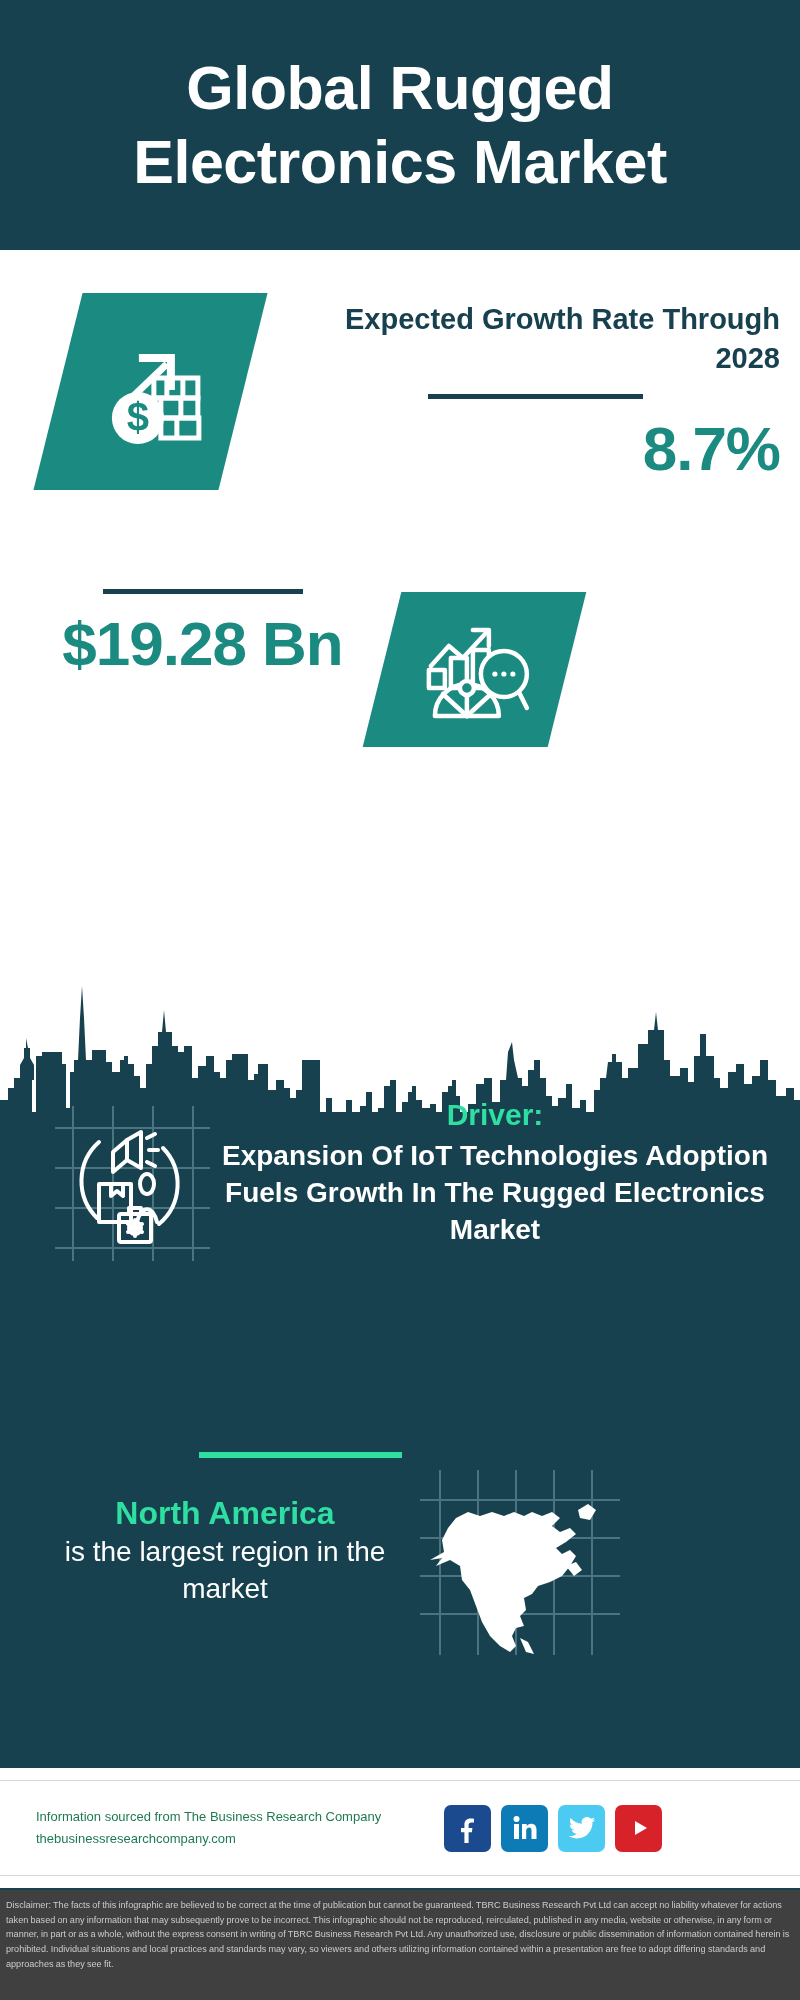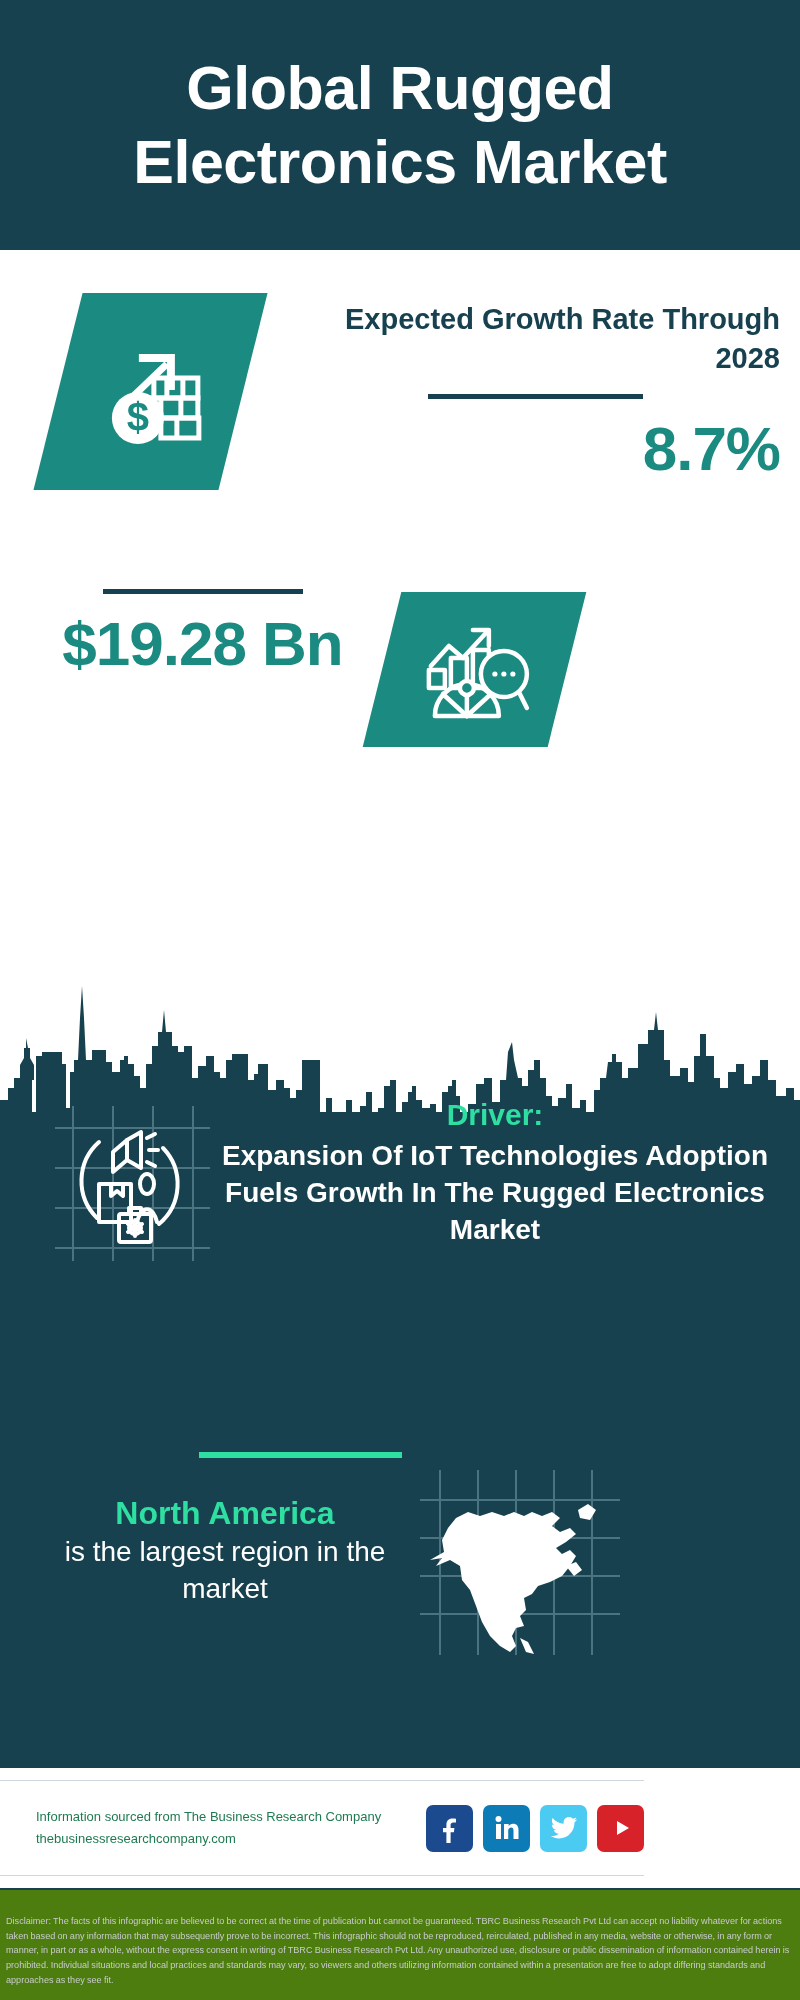--- a/index.html
+++ b/index.html
@@ -149,21 +149,21 @@
     position:absolute; left:420px; top:0px; width:200px; height:185px;
   }
 
   
   .footer {
     position:absolute; left:0; top:1765px; width:800px; height:120px;
     background:#ffffff;
     border-top:3px solid #17414f;
   }
   .footer-inner {
-    position:absolute; left:0; top:12px; width:644px; height:96px;
+    position:absolute; left:0; top:12px; width:800px; height:96px;
     border-top:1px solid #cfd8dc;
     border-bottom:1px solid #cfd8dc;
     display:flex; align-items:center;
   }
   .footer-text {
     margin-left:36px; width:400px;
     color:#1f7a52;
     font-size:13px;
     line-height:1.72;
   }
@@ -173,23 +173,23 @@
     display:flex; align-items:center; justify-content:center;
   }
   .s-fb { background:#1b4a8f; }
   .s-li { background:#0d7bb5; }
   .s-tw { background:#4ccbf2; }
   .s-yt { background:#d8222a; }
 
   
   .disclaimer {
     position:absolute; left:0; top:1888px; width:800px; height:112px;
-    background:#4d7c0f;
+    background:#404040;
     border-top:2px solid #17414f;
-    padding:24px 6px 0 6px;
+    padding:8px 6px 0 6px;
   }
   .disclaimer p {
     color:#c9ccce;
     font-size:9.1px;
     line-height:1.62;
     text-align:left;
     word-spacing:-0.3px;
   }
 </style>
 </head>

